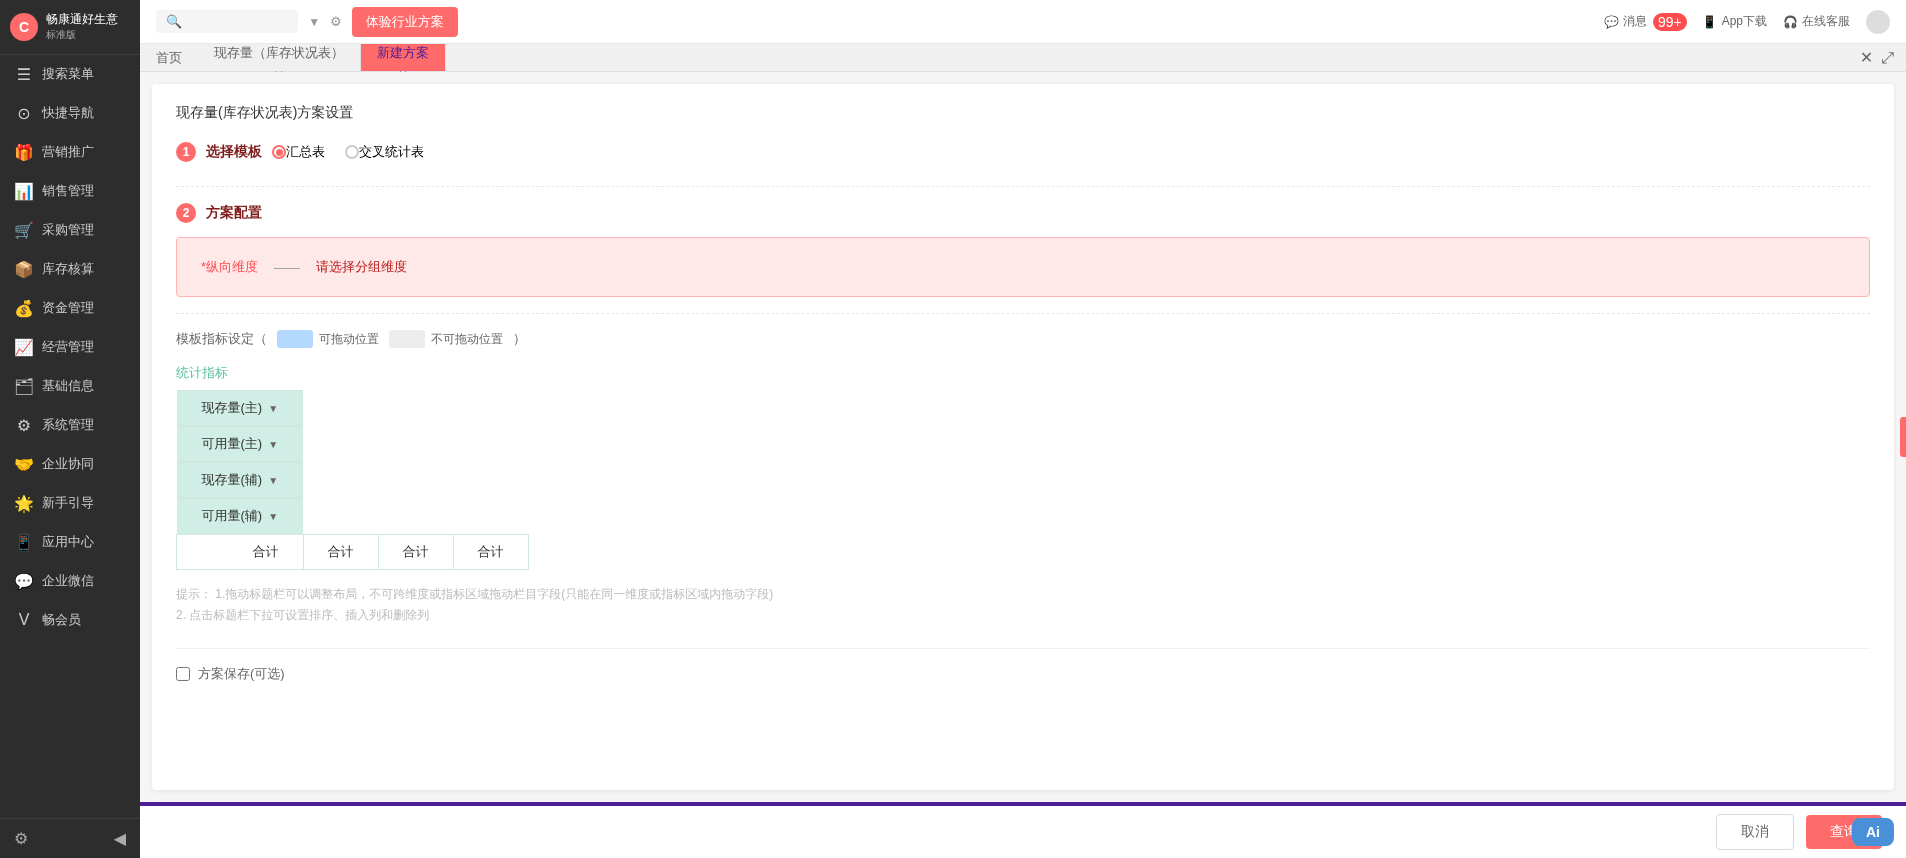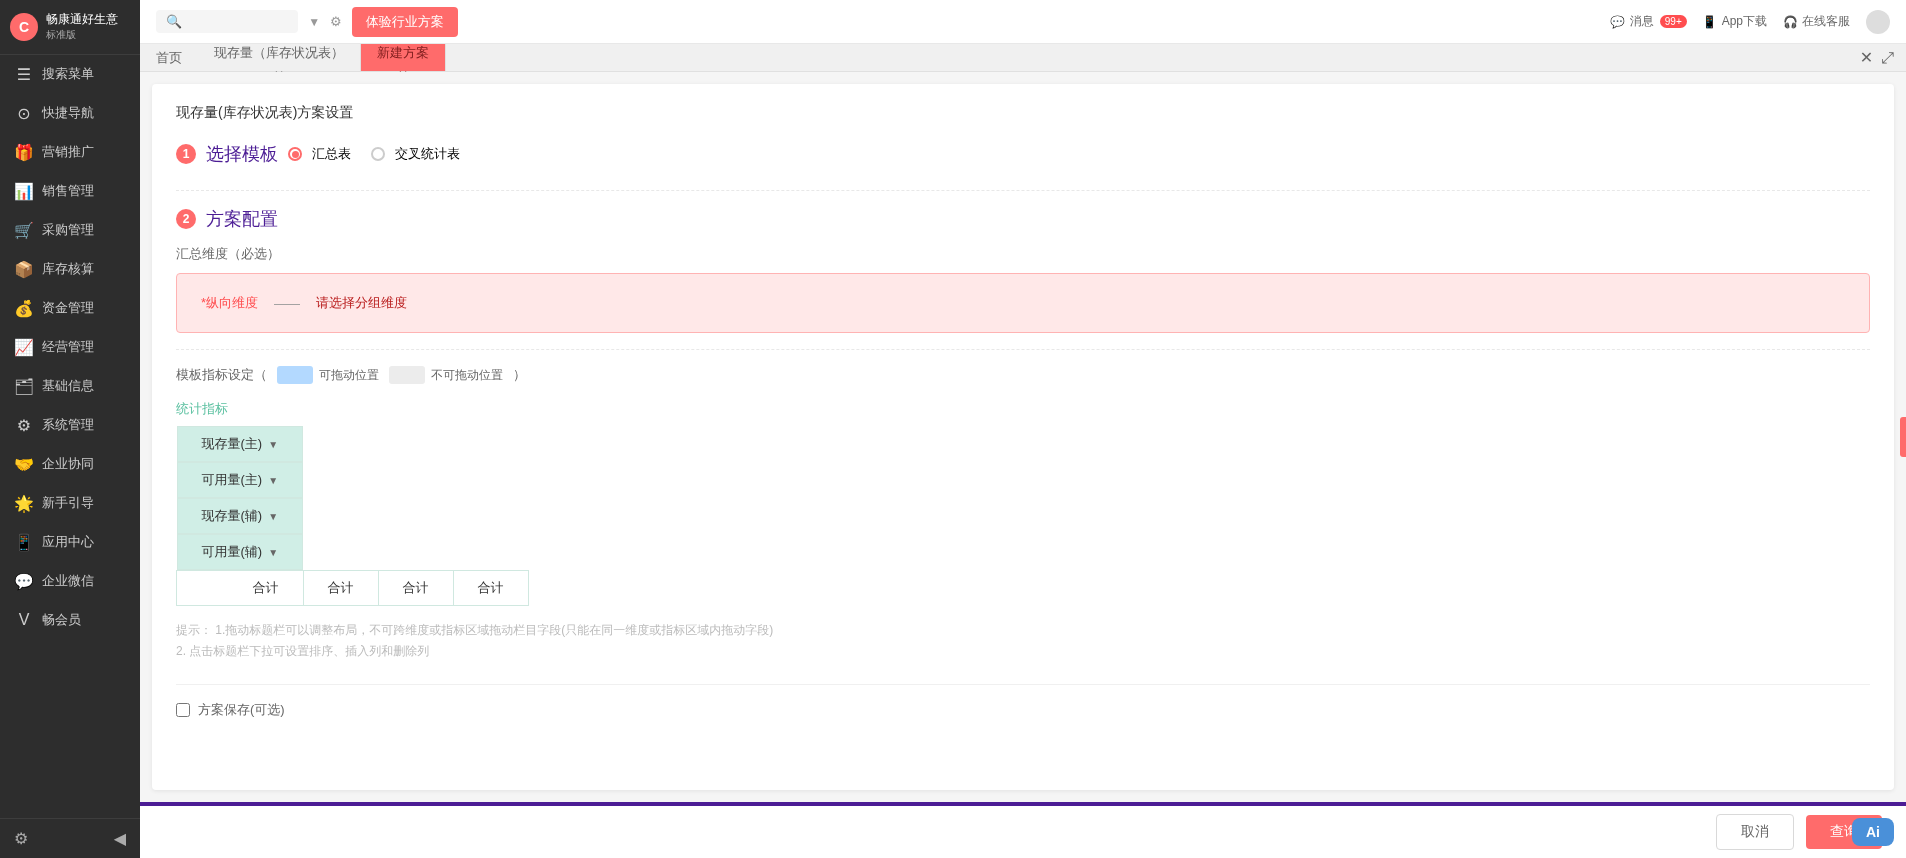--- a/index.html
+++ b/index.html
@@ -64,35 +64,35 @@
       border: none; background: transparent; font-size: 12px; outline: none; width: 100px;
     }
     .topbar-actions { display: flex; align-items: center; gap: 16px; }
     .btn-industry {
       background: #ff6b6b; color: #fff; border: none; border-radius: 4px;
       padding: 6px 14px; font-size: 13px; cursor: pointer;
     }
     .topbar-action-item { display: flex; align-items: center; gap: 4px; font-size: 12px; color: #666; cursor: pointer; }
     .badge {
       background: #ff4d4f; color: #fff; border-radius: 10px;
-      padding: 1px 5px; font-size: 10px; margin-left: 2px;
+      padding: 1px 5px; font-size: 14px; margin-left: 2px;
     }
 
     
     .tabbar {
       height: 28px; background: #f0f0f0;
       display: flex; align-items: center; padding: 0 0;
       border-bottom: 1px solid #e0e0e0;
     }
     .tab {
       height: 100%; display: flex; align-items: center; padding: 0 16px;
       font-size: 13px; cursor: pointer; gap: 6px; position: relative;
       background: transparent; color: #666; border-right: 1px solid #e0e0e0; flex-direction: column;
     }
-    .tab.active { background: #ff6b6b; color: #7f1d1d; }
+    .tab.active { background: #ff6b6b; color: #4c1d95; }
     .tab-close { font-size: 12px; cursor: pointer; }
     .tab-home { padding: 0 16px; color: #666; font-size: 13px; cursor: pointer; }
 
     
     .content {
       flex: 1; background: #f5f5f5; overflow-y: auto; position: relative;
     }
 
     
     .panel {
@@ -103,26 +103,26 @@
     .panel-title { font-size: 14px; color: #333; margin-bottom: 20px; font-weight: normal; }
 
     
     .step-section { margin-bottom: 24px; }
     .step-header { display: flex; align-items: center; gap: 10px; margin-bottom: 14px; }
     .step-badge {
       width: 20px; height: 20px; background: #ff6b6b; color: #fff;
       border-radius: 50%; font-size: 12px; display: flex; align-items: center; justify-content: center;
       font-weight: bold;
     }
-    .step-title { font-size: 18px; font-weight: 400; color: #4c1d95; }
+    .step-title { font-size: 14px; font-weight: 700; color: #7f1d1d; }
     .step-content { padding-left: 0; }
 
     
     .radio-group { display: flex; align-items: center; gap: 20px; }
-    .radio-item { display: flex; align-items: center; gap: 10px; cursor: pointer; }
+    .radio-item { display: flex; align-items: center; gap: 0; cursor: pointer; }
     .radio-circle {
       width: 14px; height: 14px; border-radius: 50%; border: 2px solid #ccc;
       display: flex; align-items: center; justify-content: center;
     }
     .radio-circle.checked { border-color: #ff6b6b; }
     .radio-dot { width: 7px; height: 7px; background: #ff6b6b; border-radius: 50%; }
 
     
     .section-divider { border: none; border-top: 1px dashed #e8e8e8; margin: 16px 0; }
 
@@ -351,21 +351,20 @@
       </div>
 
       <hr class="section-divider">
 
       <div class="step-section">
         <div class="step-header">
           <div class="step-badge">2</div>
           <span class="step-title">方案配置</span>
         </div>
         <div class="step-content">
-          <div class="dimension-label">汇总维度（必选）</div>
           <div class="dimension-box">
             <span class="dimension-field-label">*纵向维度</span>
             <span class="dimension-separator">——</span>
             <span class="dimension-placeholder">请选择分组维度</span>
           </div>
 
           <hr class="section-divider">
 
           <div class="template-row">
             <span class="template-label">模板指标设定（</span>

